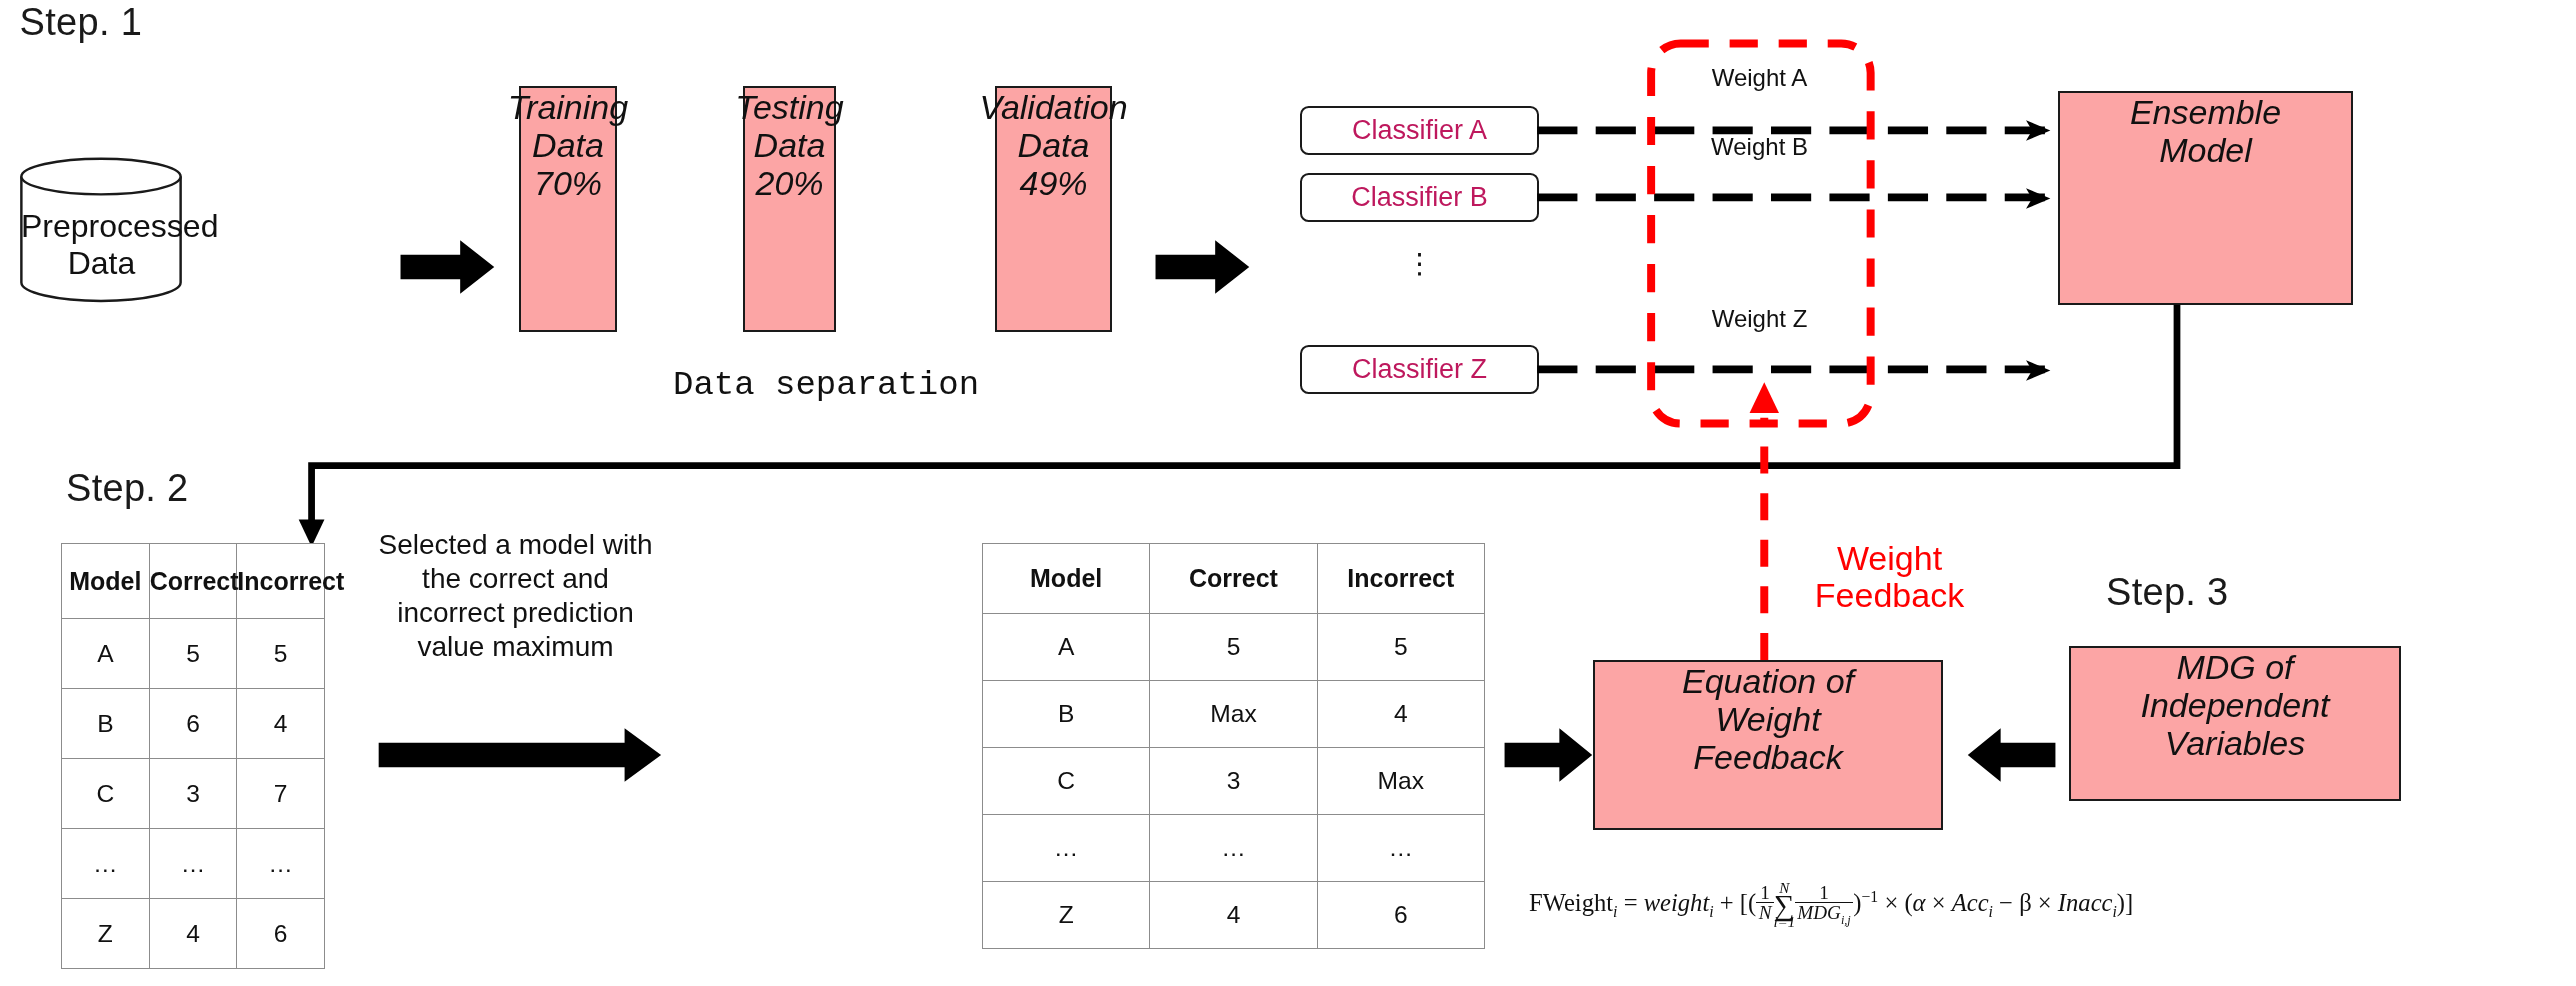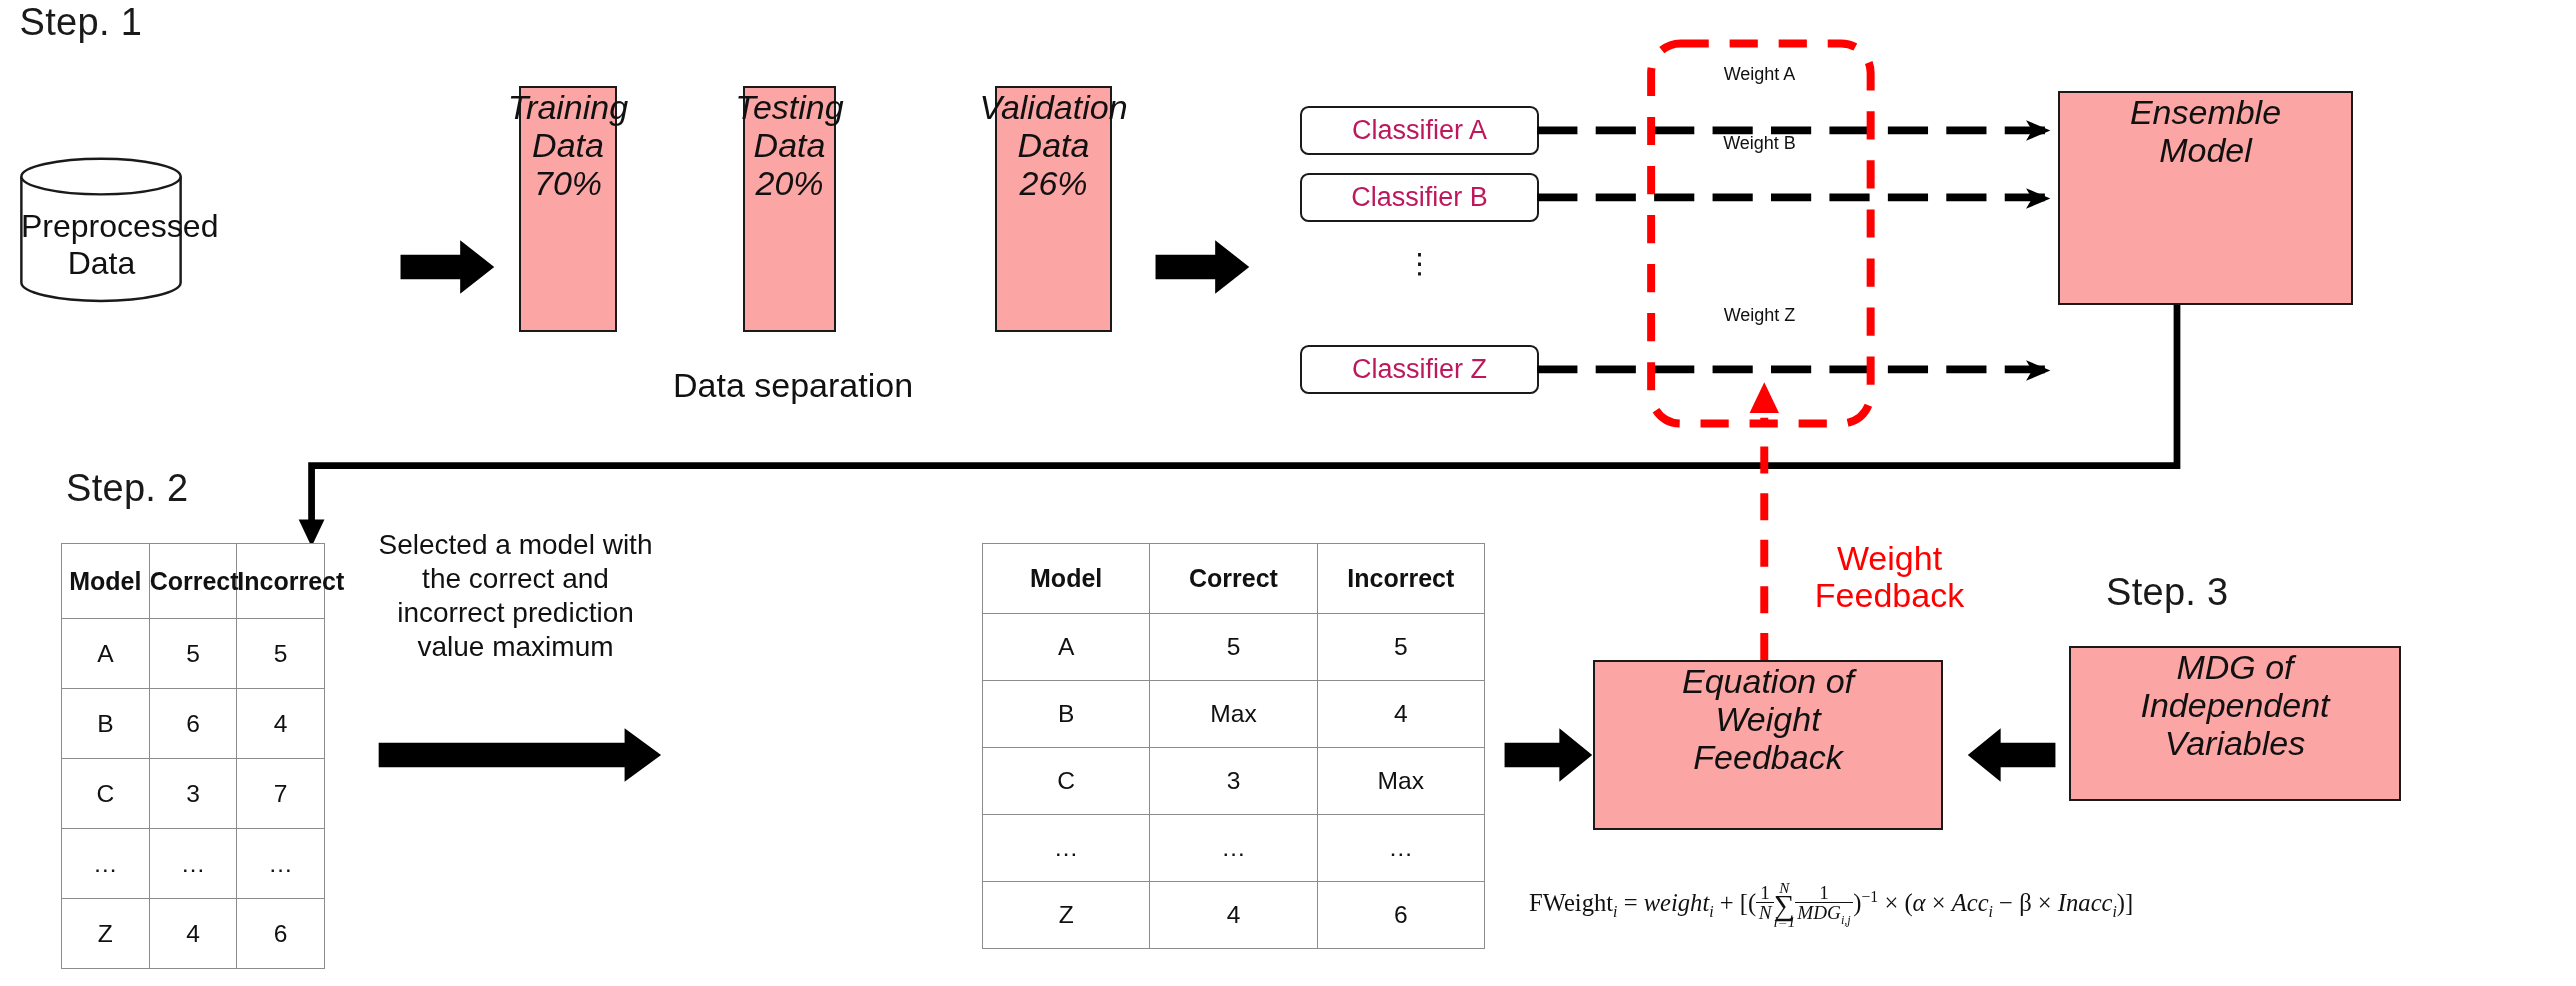--- a/index.html
+++ b/index.html
@@ -7,22 +7,22 @@
   #canvas{position:relative;width:2576px;height:987px;background:#fff;overflow:hidden;}
   .abs{position:absolute;}
   .step-label{font-size:38px;color:#1a1a1a;letter-spacing:0.3px;white-space:nowrap;}
   .box{box-sizing:border-box;border:2.5px solid #1a1a1a;background:#fca5a5;
        display:flex;align-items:flex-start;justify-content:center;text-align:center;font-style:italic;}
   .box-txt{font-size:34px;line-height:1.12;color:#111;}
   .cyl-txt{font-size:32px;line-height:1.15;text-align:center;color:#111;}
   .clf{box-sizing:border-box;border:2.5px solid #1a1a1a;border-radius:8.6px;background:#fff;
        display:flex;align-items:center;justify-content:center;}
   .clf span{font-size:27px;color:#be185d;white-space:nowrap;}
-  .wlabel{font-size:18px;color:#111;white-space:nowrap;text-align:center;}
-  .dsep{font-size:34px;color:#111;white-space:nowrap;}
+  .wlabel{font-size:24px;color:#111;white-space:nowrap;text-align:center;}
+  .dsep{font-size:34px;color:#111;white-space:nowrap;font-family:Liberation Mono, monospace;}
   .midtext{font-size:28px;line-height:1.22;text-align:center;color:#111;}
   .fbtext{font-size:34px;line-height:1.1;text-align:center;color:#FF0000;font-weight:400;}
   table.t{border-collapse:collapse;background:#fff;table-layout:fixed;}
   table.t td,table.t th{border:1.2px solid #8c8c8c;text-align:center;color:#111;
       font-weight:400;font-size:24.6px;padding:0;}
   table.t th{font-weight:700;font-size:25px;}
   .vdots{font-size:28px;line-height:0.42;letter-spacing:0;color:#111;text-align:center;}
   .formula{font-size:24.6px;color:#111;white-space:nowrap;font-family:"Liberation Serif",serif;}
   .formula i{font-style:italic;}
   .frac{display:inline-block;vertical-align:-0.42em;text-align:center;font-size:0.78em;line-height:1.0;}
@@ -65,21 +65,21 @@
     <div class="box-txt">
       <div>Testing</div>
       <div>Data</div>
       <div>20%</div>
     </div>
   </div>
   <div class="abs box" style="left:956px;top:86px;width:117px;height:246px;margin-left:39px;">
     <div class="box-txt">
       <div>Validation</div>
       <div>Data</div>
-      <div>26%</div>
+      <div>49%</div>
     </div>
   </div>
   <div class="abs dsep" style="left:673px;top:366px;">Data separation</div>
 
   <svg class="abs" style="left:1154px;top:239px;" width="98" height="56" viewBox="0 0 160 92">
     <path d="M2,26 L100,26 L100,2 L156,46 L100,90 L100,66 L2,66 Z" fill="#000"></path>
   </svg>
 
   <div class="abs clf" style="left:1300px;top:106px;width:239px;height:49px;">
     <span>Classifier A</span>

